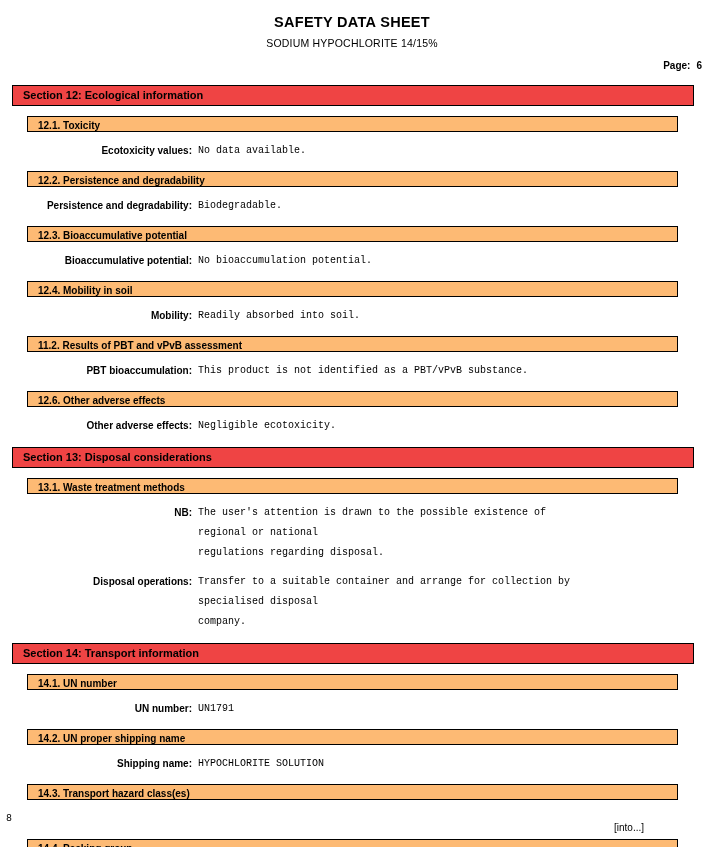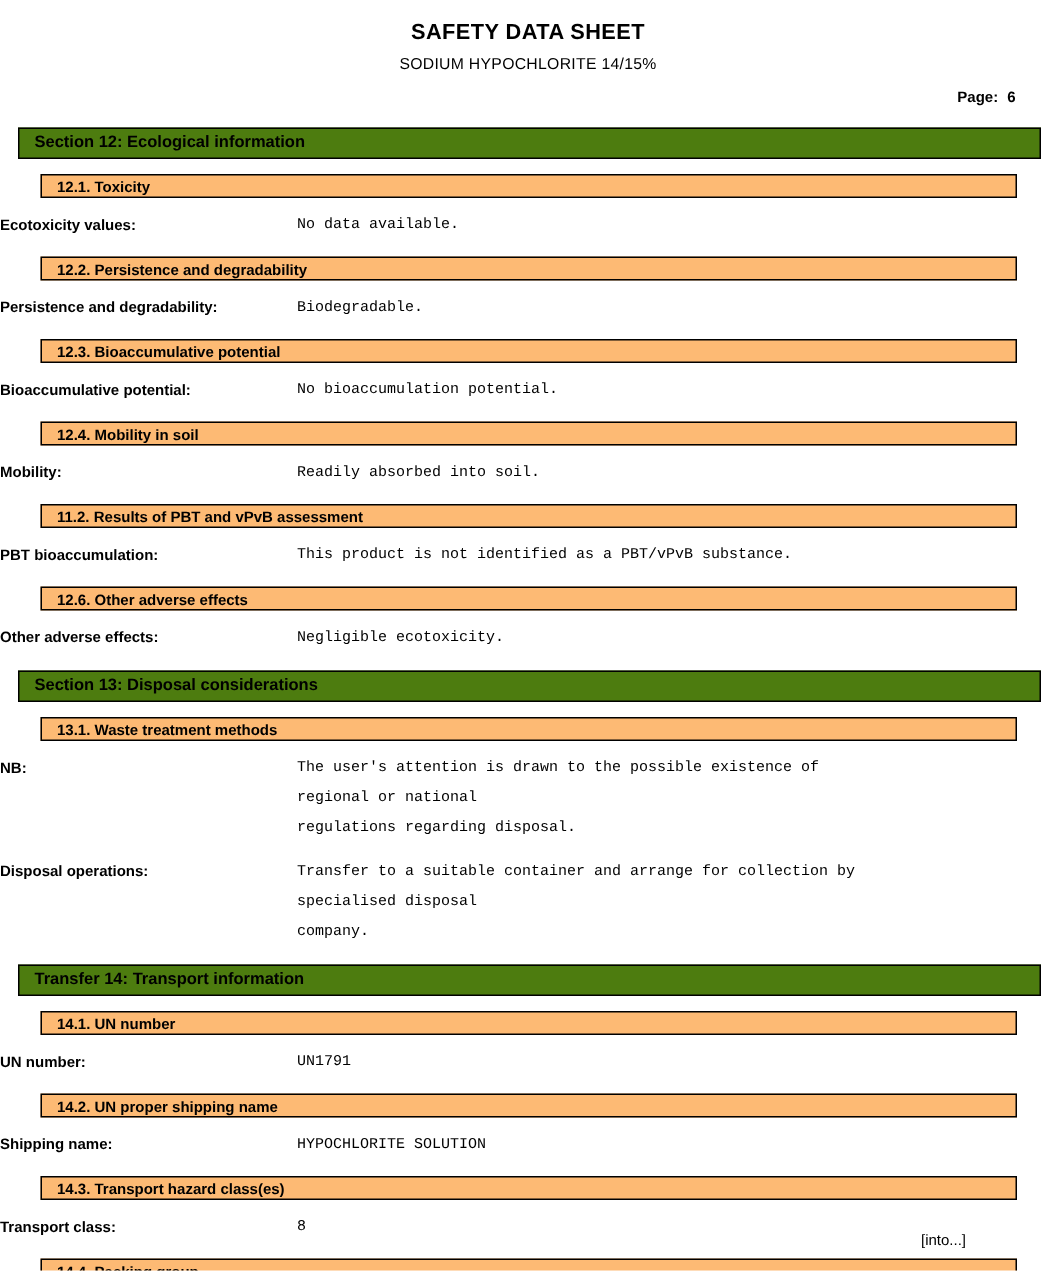--- a/index.html
+++ b/index.html
@@ -39,36 +39,36 @@
     font-size: 10.5px;
     font-weight: normal;
     letter-spacing: 0.2px;
     line-height: 18px;
     margin-top: 2px;
   }
   .page-number {
     text-align: right;
     font-size: 10px;
     font-weight: bold;
-    padding-right: 27px;
+    padding-right: 2px;
     margin-top: 8px;
     height: 14px;
   }
   .page-number .pn-value {
     font-weight: bold;
     padding-left: 6px;
   }
 
   
   .section-bar {
     box-sizing: border-box;
     margin-left: 12px;
     width: 682px;
     height: 21px;
-    background: #4d7c0f;
+    background: #ef4444;
     border: 1px solid #000000;
     font-size: 11px;
     font-weight: bold;
     line-height: 19px;
     padding-left: 10px;
     margin-top: 11px;
     margin-bottom: 0;
   }
   .sub-bar {
     box-sizing: border-box;
@@ -87,21 +87,21 @@
   
   .field-row {
     position: relative;
     display: flex;
     align-items: flex-start;
     margin-top: 9px;
     min-height: 15px;
   }
   .field-label {
     width: 192px;
-    text-align: left;
+    text-align: right;
     font-size: 10px;
     font-weight: bold;
     line-height: 20px;
     flex: 0 0 192px;
     white-space: nowrap;
   }
   .field-value {
     margin-left: 6px;
     font-size: 10px;
     font-weight: normal;
@@ -193,38 +193,37 @@
           <span class="vline">regulations regarding disposal.</span>
         </div>
       </div>
       <div class="field-row">
         <div class="field-label">Disposal operations:</div>
         <div class="field-value">
           <span class="vline">Transfer to a suitable container and arrange for collection by specialised disposal</span>
           <span class="vline">company.</span>
         </div>
       </div>
-      <div class="section-bar">Transfer 14: Transport information</div>
+      <div class="section-bar">Section 14: Transport information</div>
       <div class="sub-bar">14.1. UN number</div>
       <div class="field-row">
         <div class="field-label">UN number:</div>
         <div class="field-value">
           <span class="vline">UN1791</span>
         </div>
       </div>
       <div class="sub-bar">14.2. UN proper shipping name</div>
       <div class="field-row">
         <div class="field-label">Shipping name:</div>
         <div class="field-value">
           <span class="vline">HYPOCHLORITE SOLUTION</span>
         </div>
       </div>
       <div class="sub-bar">14.3. Transport hazard class(es)</div>
       <div class="field-row">
-        <div class="field-label">Transport class:</div>
         <div class="field-value">
           <span class="vline">8</span>
         </div>
       </div>
       <div class="sub-bar">14.4. Packing group</div>
     </div>
 
   <div class="doc-footer">
     <span>[into...]</span>
   </div>

